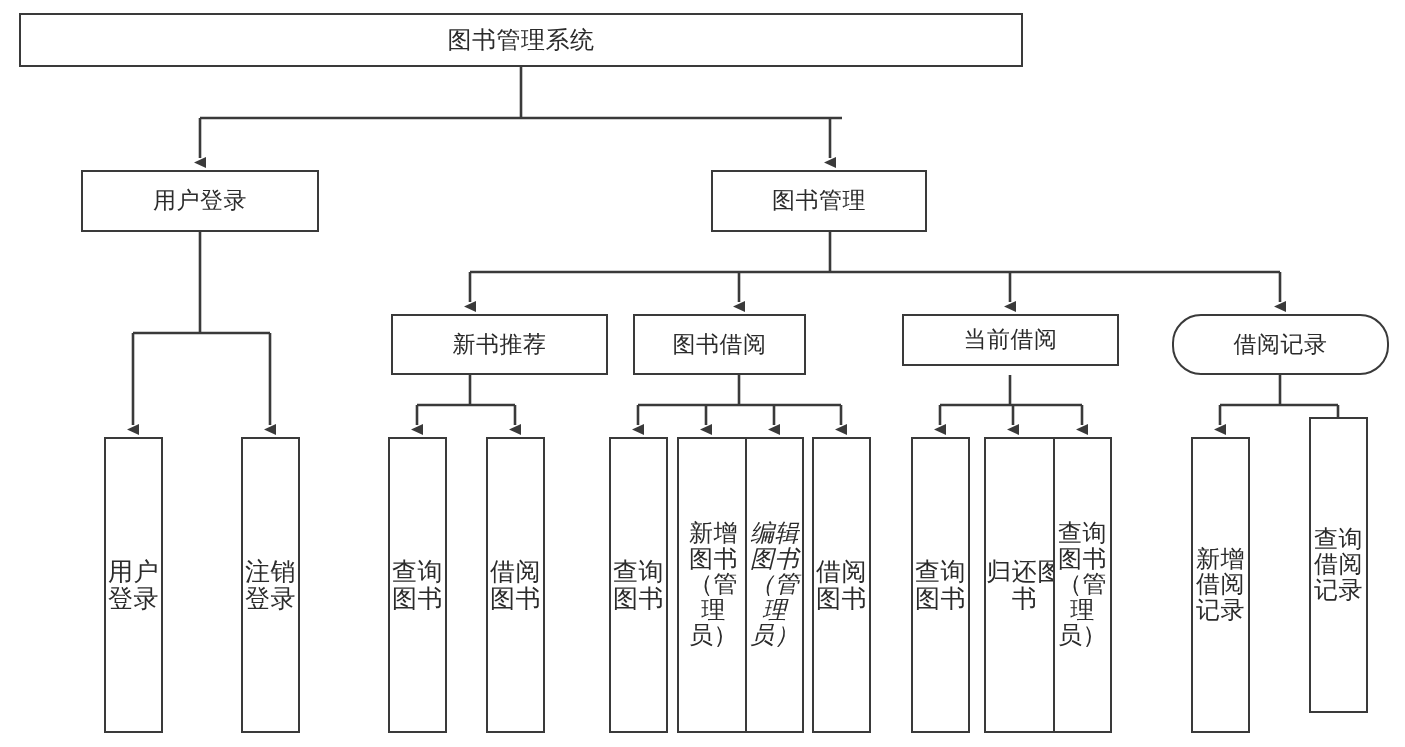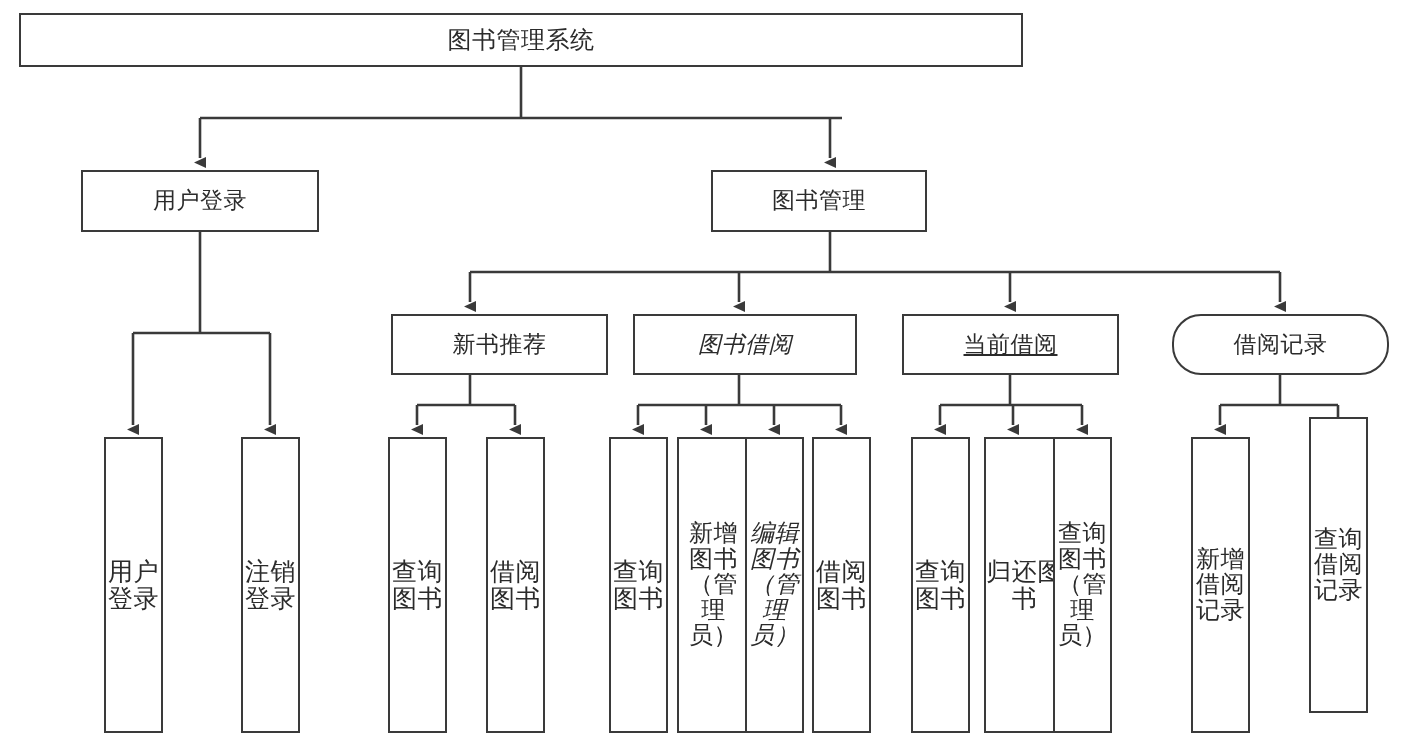--- a/index.html
+++ b/index.html
@@ -140,24 +140,24 @@
   <div class="node horiz" style="left: 81px; top: 170px; width: 238px; height: 62px;">
     <span class="node-label">用户登录</span>
   </div>
   <div class="node horiz" style="left: 711px; top: 170px; width: 216px; height: 62px;">
     <span class="node-label">图书管理</span>
   </div>
 
   <div class="node horiz" style="left: 362px; top: 314px; width: 217px; height: 61px; margin-left: 29px;">
     <span class="node-label">新书推荐</span>
   </div>
-  <div class="node horiz" style="left: 633px; top: 314px; width: 224px; height: 61px; font-style: italic;">
+  <div class="node horiz" style="left: 633px; top: 314px; width: 173px; height: 61px;">
     <span class="node-label">图书借阅</span>
   </div>
-  <div class="node horiz" style="left: 902px; top: 314px; width: 217px; height: 61px; text-decoration: underline;">
+  <div class="node horiz" style="left: 902px; top: 314px; width: 217px; height: 52px;">
     <span class="node-label">当前借阅</span>
   </div>
   <div class="node horiz" style="left: 1172px; top: 314px; width: 217px; height: 61px; border-radius: 29px;">
     <span class="node-label">借阅记录</span>
   </div>
 
   <div id="leaf-host">
       <div class="node vert" style="left: 104px; top: 437px; width: 59px; height: 296px;">
         <span class="node-label">用户登录</span>
       </div>

